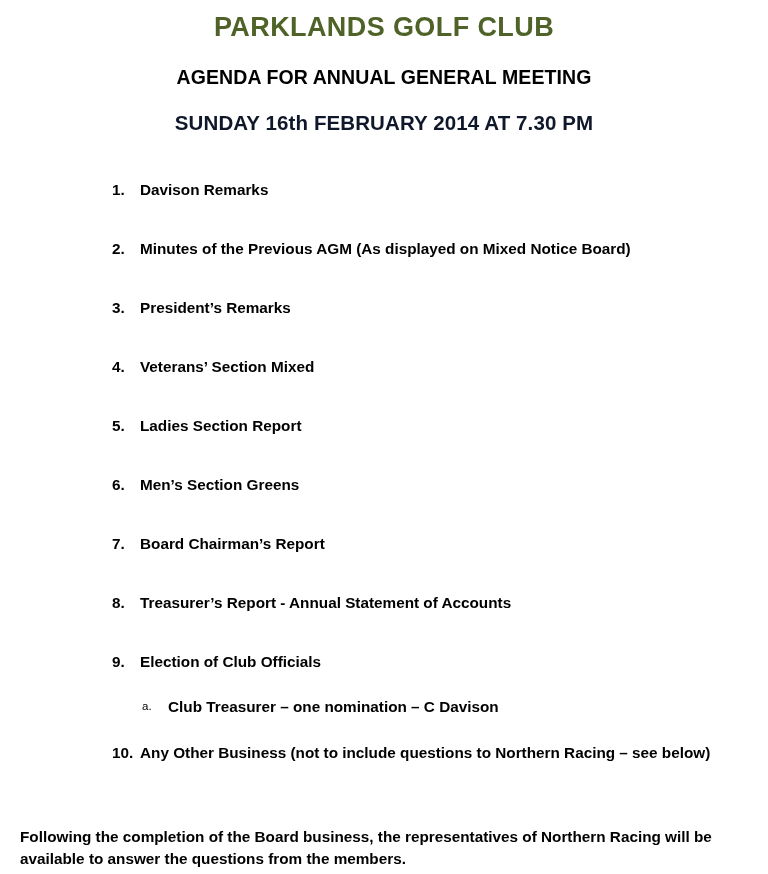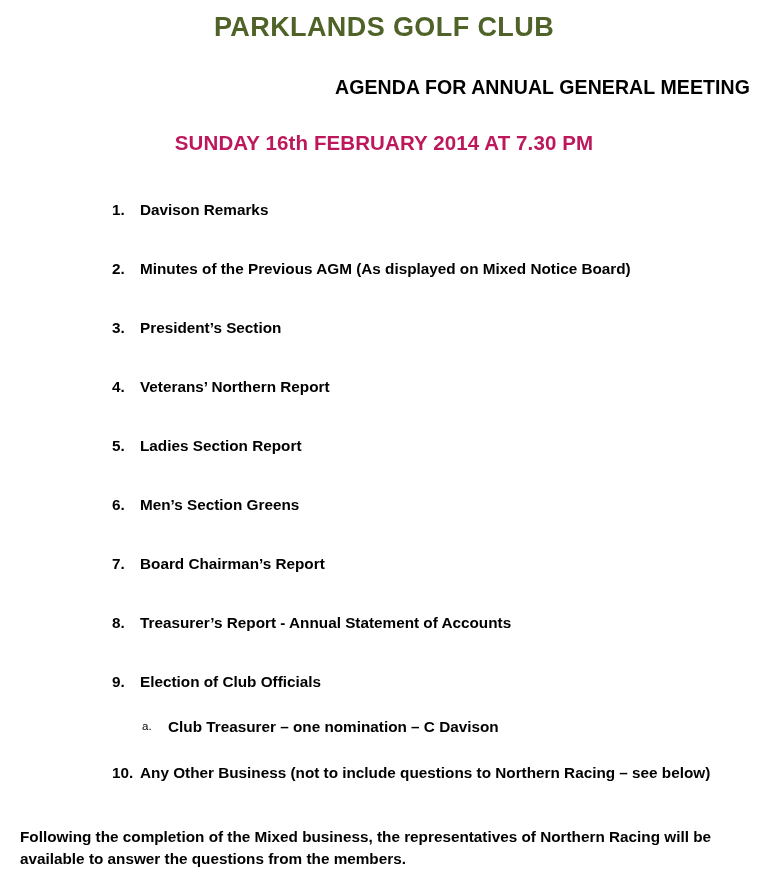--- a/index.html
+++ b/index.html
@@ -40,30 +40,29 @@
     line-height: 1.18;
     margin: 0;
     padding: 0 0 0 0;
   }
 
   .agenda-subtitle {
     font-size: 19.5px;
     font-weight: bold;
     color: #000000;
     line-height: 1.2;
-    margin: 18px;
+    margin: 8px;
     padding-top: 14px;
     letter-spacing: 0.1px;
-    text-align: right;
   }
 
   .meeting-datetime {
     font-size: 20.5px;
     font-weight: bold;
-    color: #be185d;
+    color: #0f172a;
     line-height: 1.2;
     margin: 0;
     padding-top: 14px;
     letter-spacing: 0.1px;
   }
 
   
   .agenda-list {
     margin: 0;
     padding: 0;
@@ -160,26 +159,26 @@
       <span class="label">Davison Remarks</span>
     </li>
 
     <li class="agenda-item">
       <span class="marker">2.</span>
       <span class="label">Minutes of the Previous AGM (As displayed on Mixed Notice Board)</span>
     </li>
 
     <li class="agenda-item">
       <span class="marker">3.</span>
-      <span class="label">President’s Section</span>
+      <span class="label">President’s Remarks</span>
     </li>
 
     <li class="agenda-item">
       <span class="marker">4.</span>
-      <span class="label">Veterans’ Northern Report</span>
+      <span class="label">Veterans’ Section Mixed</span>
     </li>
 
     <li class="agenda-item">
       <span class="marker">5.</span>
       <span class="label">Ladies Section Report</span>
     </li>
 
     <li class="agenda-item">
       <span class="marker">6.</span>
       <span class="label">Men’s Section Greens</span>
@@ -209,15 +208,15 @@
       </ul>
     </li>
 
     <li class="agenda-item wide" style="margin-bottom:0;">
       <span class="marker">10.</span>
       <span class="label">Any Other Business (not to include questions to Northern Racing – see below)</span>
     </li>
 
   </ol>
 
-  <p class="footer-note">Following the completion of the Mixed business, the representatives of Northern Racing will be available to answer the questions from the members.</p>
+  <p class="footer-note">Following the completion of the Board business, the representatives of Northern Racing will be available to answer the questions from the members.</p>
 
 </div>
 
 </body></html>

